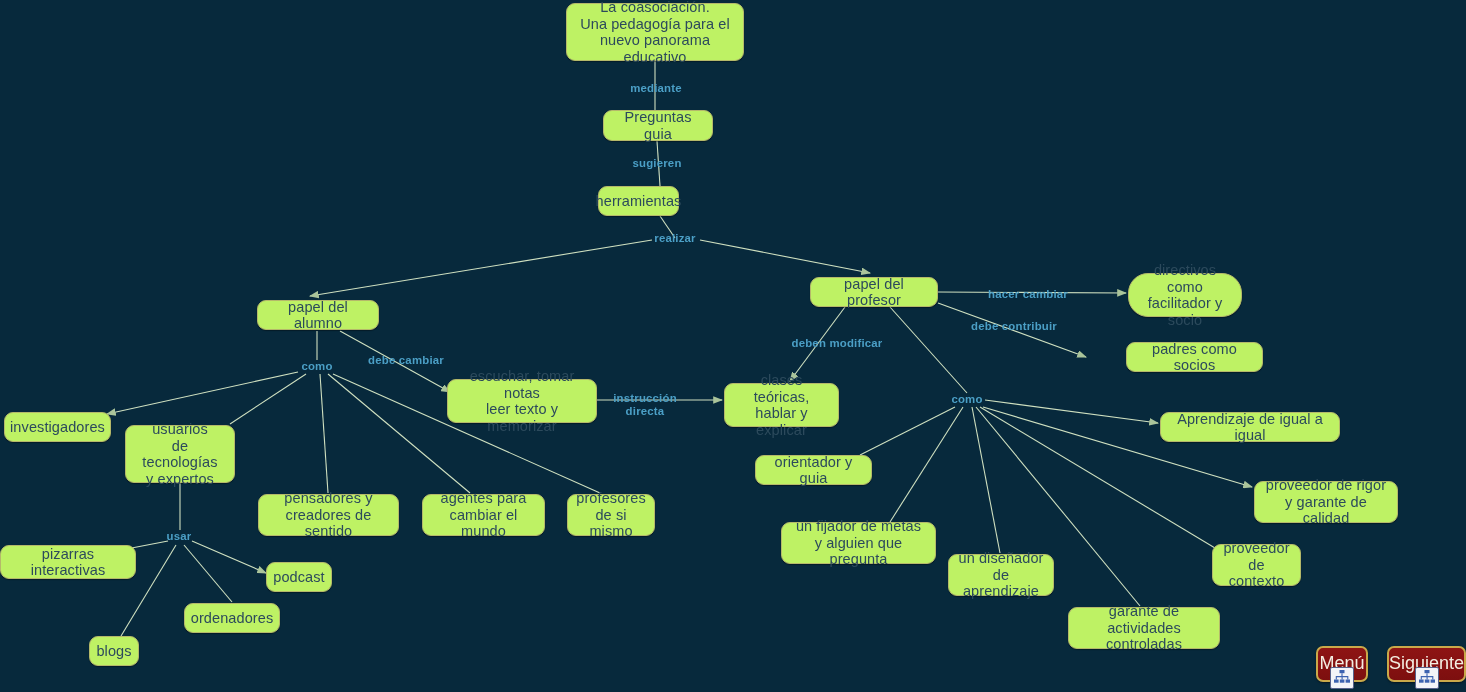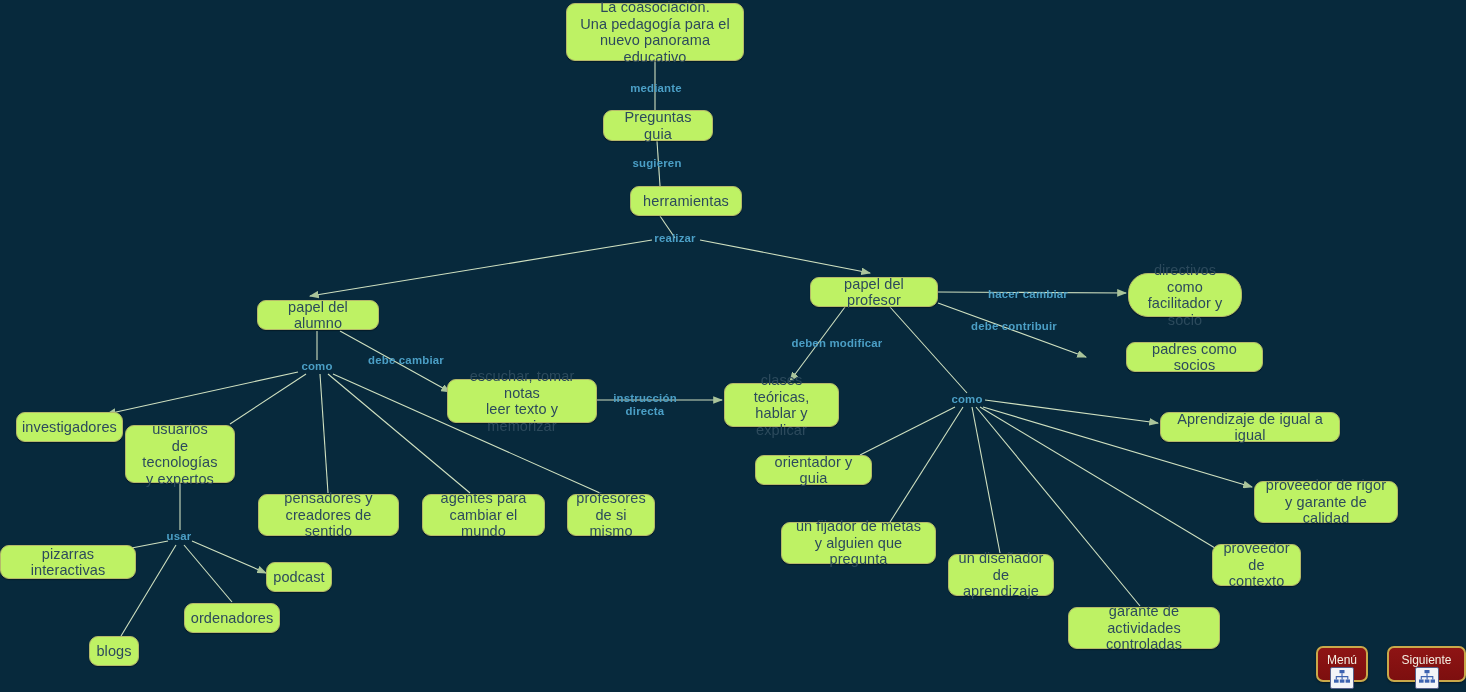--- a/index.html
+++ b/index.html
@@ -51,21 +51,21 @@
     transform:translate(-50%,-50%);
   }
   .btn{
     position:absolute;
     box-sizing:border-box;
     background:#8c1212;
     background:linear-gradient(#8e1414,#7d0f0f);
     border:2px solid #c9a94a;
     border-radius:7px;
     color:#f4eee2;
-    font-size:12px;
+    font-size:18px;
     text-align:center;
     padding-top:5px;
     box-shadow:0 1px 2px rgba(0,0,0,.5);
     cursor:pointer;
   }
   .btn .ico{
     position:absolute;
     left:50%;bottom:-9px;
     transform:translateX(-50%);
     width:22px;height:20px;
@@ -116,31 +116,31 @@
         <path d="M 972,407 L 1000,553" stroke="#cfe0c0" stroke-width="1.1" fill="none"></path>
         <path d="M 980,407 L 1215,548" stroke="#cfe0c0" stroke-width="1.1" fill="none"></path>
         <path d="M 976,407 L 1140,606" stroke="#cfe0c0" stroke-width="1.1" fill="none"></path>
       </g>
   </svg>
   <div id="node-layer">
       <div class="node title" style="left: 566px; top: 3px; width: 178px; height: 58px;">La coasociación.
 Una pedagogía para el
 nuevo panorama educativo</div>
       <div class="node" style="left: 603px; top: 110px; width: 110px; height: 31px;">Preguntas guia</div>
-      <div class="node" style="left: 630px; top: 186px; width: 112px; height: 30px; border-radius: 9px;">herramientas</div>
+      <div class="node" style="left: 598px; top: 186px; width: 81px; height: 30px; border-radius: 9px;">herramientas</div>
       <div class="node" style="left: 257px; top: 300px; width: 122px; height: 30px;">papel del alumno</div>
       <div class="node" style="left: 810px; top: 277px; width: 128px; height: 30px;">papel del profesor</div>
       <div class="node" style="left: 1128px; top: 273px; width: 114px; height: 44px; border-radius: 20px;">directivos como
 facilitador y socio</div>
       <div class="node" style="left: 1088px; top: 342px; width: 137px; height: 30px; margin-left: 38px;">padres como socios</div>
       <div class="node" style="left: 447px; top: 379px; width: 150px; height: 44px;">escuchar, tomar notas
 leer texto y memorizar</div>
       <div class="node" style="left: 724px; top: 383px; width: 115px; height: 44px;">clases teóricas,
 hablar y explicar</div>
-      <div class="node" style="left: 16px; top: 412px; width: 107px; height: 30px;">investigadores</div>
+      <div class="node" style="left: 4px; top: 412px; width: 107px; height: 30px;">investigadores</div>
       <div class="node" style="left: 125px; top: 425px; width: 110px; height: 58px;">usuarios
 de  tecnologías
 y expertos</div>
       <div class="node" style="left: 258px; top: 494px; width: 141px; height: 42px;">pensadores y
 creadores de sentido</div>
       <div class="node" style="left: 422px; top: 494px; width: 123px; height: 42px;">agentes para
 cambiar el mundo</div>
       <div class="node" style="left: 567px; top: 494px; width: 88px; height: 42px;">profesores
 de si mismo</div>
       <div class="node" style="left: 0px; top: 545px; width: 136px; height: 34px;">pizarras interactivas</div>

